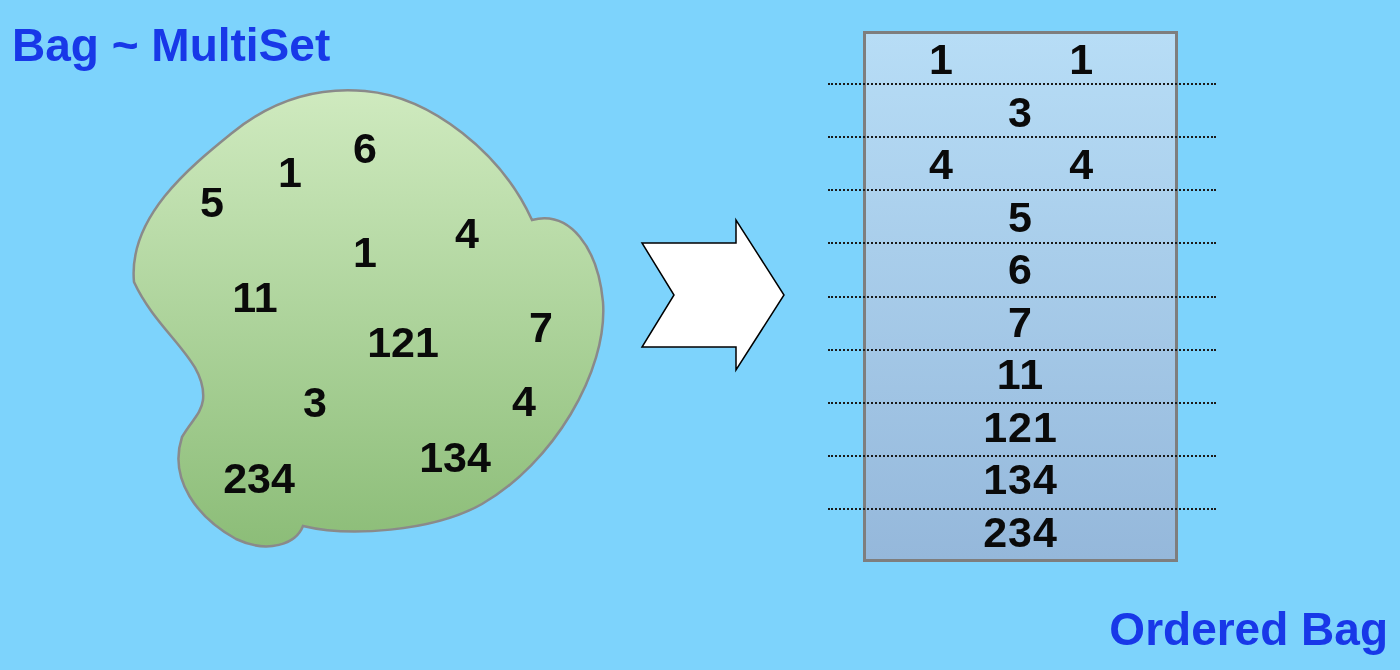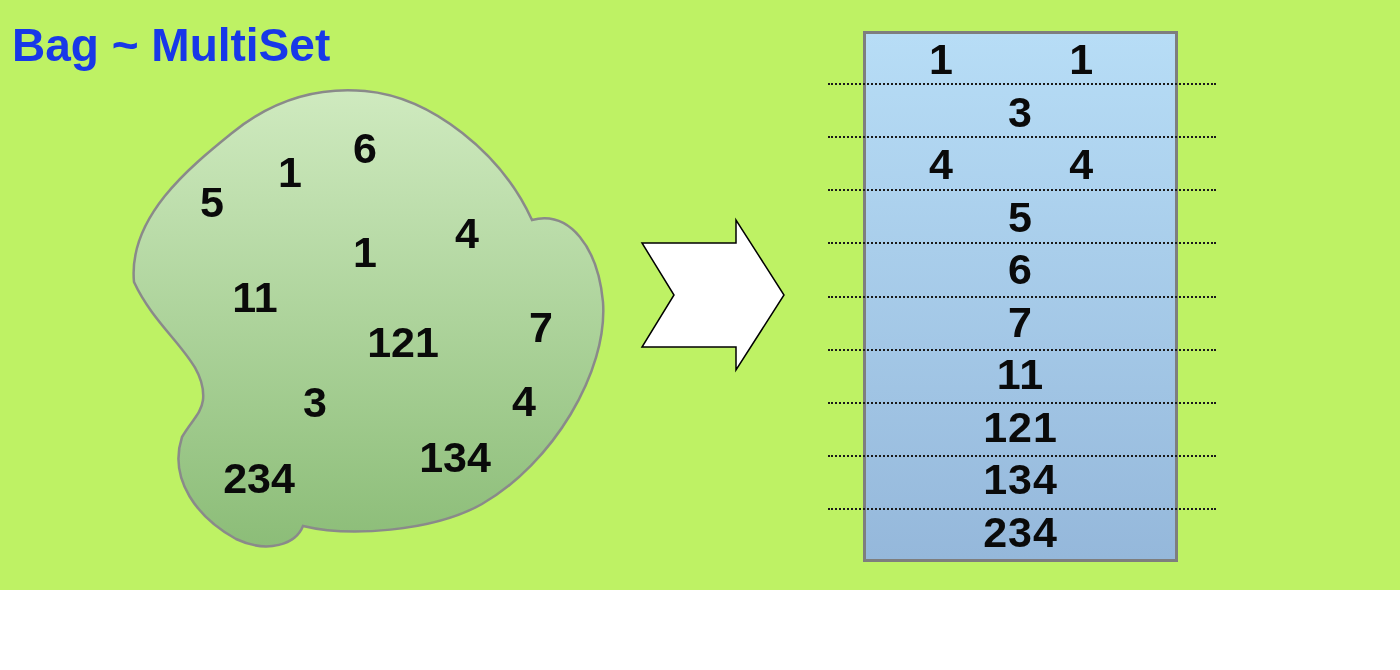--- a/index.html
+++ b/index.html
@@ -12,22 +12,22 @@
     --box-border: #7e7e7e;
     --num-color: #0a0a0a;
     --sep-color: #1a1a1a;
   }
   * { margin: 0; padding: 0; box-sizing: border-box; }
   html, body { background: #ffffff; }
   body { font-family: "Liberation Sans", "DejaVu Sans", sans-serif; }
   .canvas {
     position: relative;
     width: 1400px;
-    height: 590px;
-    background: #bef264;
+    height: 670px;
+    background: #7dd3fc;
     overflow: hidden;
   }
   .title {
     position: absolute;
     left: 12px;
     top: 18px;
     font-size: 46px;
     font-weight: bold;
     color: var(--accent-blue);
     letter-spacing: 0px;
@@ -192,14 +192,15 @@
       <div class="row-separator" style="top: 136.2px;"></div>
       <div class="row-separator" style="top: 189.3px;"></div>
       <div class="row-separator" style="top: 242.4px;"></div>
       <div class="row-separator" style="top: 295.5px;"></div>
       <div class="row-separator" style="top: 348.6px;"></div>
       <div class="row-separator" style="top: 401.7px;"></div>
       <div class="row-separator" style="top: 454.8px;"></div>
       <div class="row-separator" style="top: 507.9px;"></div>
     </div>
 
+  <div class="footer-title">Ordered Bag</div>
 
 </div>
 
 </body></html>

